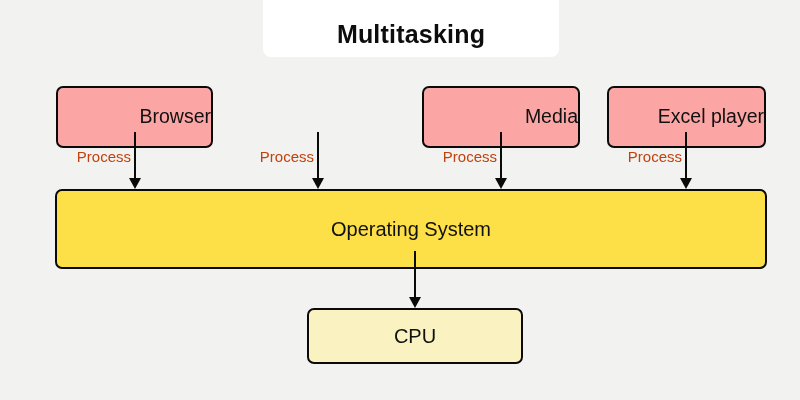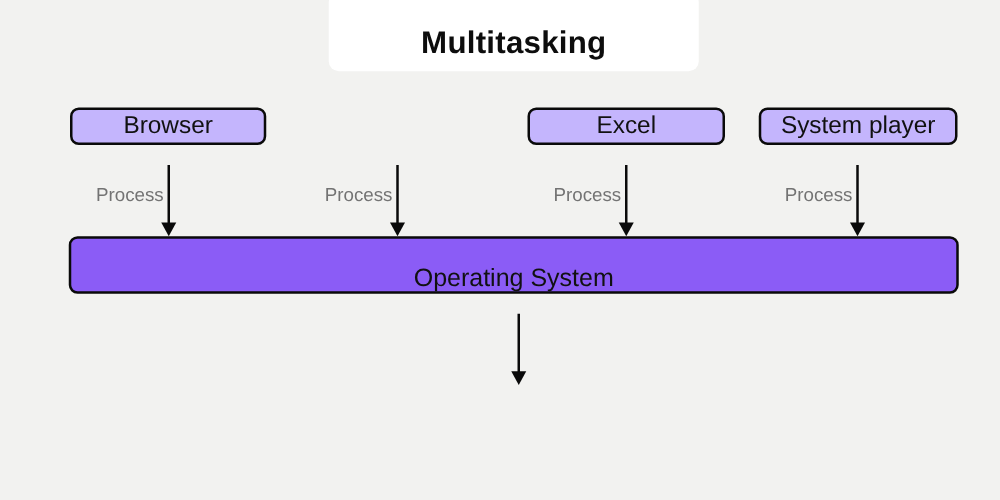--- a/index.html
+++ b/index.html
@@ -50,38 +50,38 @@
     border-radius: 7px;
     display: flex;
     align-items: center;
     justify-content: center;
     color: #111111;
     font-size: 19px;
     line-height: 1;
     white-space: nowrap;
   }
   .node.app {
-    background: #c4b5fd;
+    background: #fca5a5;
     top: 86px;
-    height: 30px;
+    height: 62px;
     font-size: 19.5px;
+    justify-content: flex-end;
   }
   #node-browser      { left: 46px;  width: 157px; }
   #node-excel        { left: 230px; width: 156px; }
   #node-paint        { left: 412px; width: 158px; }
   #node-media-player { left: 597px; width: 159px; }
 
   #node-os {
-    background: #8b5cf6;
+    background: #fde047;
     left: 45px;
     top: 189px;
     width: 712px;
-    height: 46px;
+    height: 80px;
     font-size: 20px;
-    align-items: flex-end;
   }
   #node-cpu {
     background: #faf2c0;
     left: 297px;
     top: 308px;
     width: 216px;
     height: 56px;
     font-size: 20px;
   }
 
@@ -117,21 +117,21 @@
 
   #arrow-os-cpu { left: 405px; top: 251px; height: 58px; }
   #arrow-os-cpu .shaft { height: 47px; }
   #arrow-os-cpu .head  { top: 46px; }
 
   
   .edge-label {
     position: absolute;
     top: 148px;
     font-size: 15px;
-    color: #737373;
+    color: #c2410c;
     white-space: nowrap;
     text-align: right;
   }
   #label-browser      { left: 51px;  width: 70px; }
   #label-excel        { left: 234px; width: 70px; }
   #label-paint        { left: 417px; width: 70px; }
   #label-media-player { left: 602px; width: 70px; }
 </style>
 </head>
 <body>
@@ -139,24 +139,24 @@
 <div id="stage">
 
   <div id="title-card">
     <span id="title-text">Multitasking</span>
   </div>
 
   <div class="node app" id="node-browser">
     <span>Browser</span>
   </div>
   <div class="node app" id="node-paint">
-    <span>Excel</span>
+    <span>Media</span>
   </div>
   <div class="node app" id="node-media-player">
-    <span>System player</span>
+    <span>Excel player</span>
   </div>
 
   <div class="arrow proc" id="arrow-browser">
     <div class="shaft"></div>
     <div class="head"></div>
   </div>
   <div class="arrow proc" id="arrow-excel">
     <div class="shaft"></div>
     <div class="head"></div>
   </div>
@@ -176,14 +176,17 @@
 
   <div class="node" id="node-os">
     <span>Operating System</span>
   </div>
 
   <div class="arrow" id="arrow-os-cpu">
     <div class="shaft"></div>
     <div class="head"></div>
   </div>
 
+  <div class="node" id="node-cpu">
+    <span>CPU</span>
+  </div>
 
 </div>
 
 </body></html>

